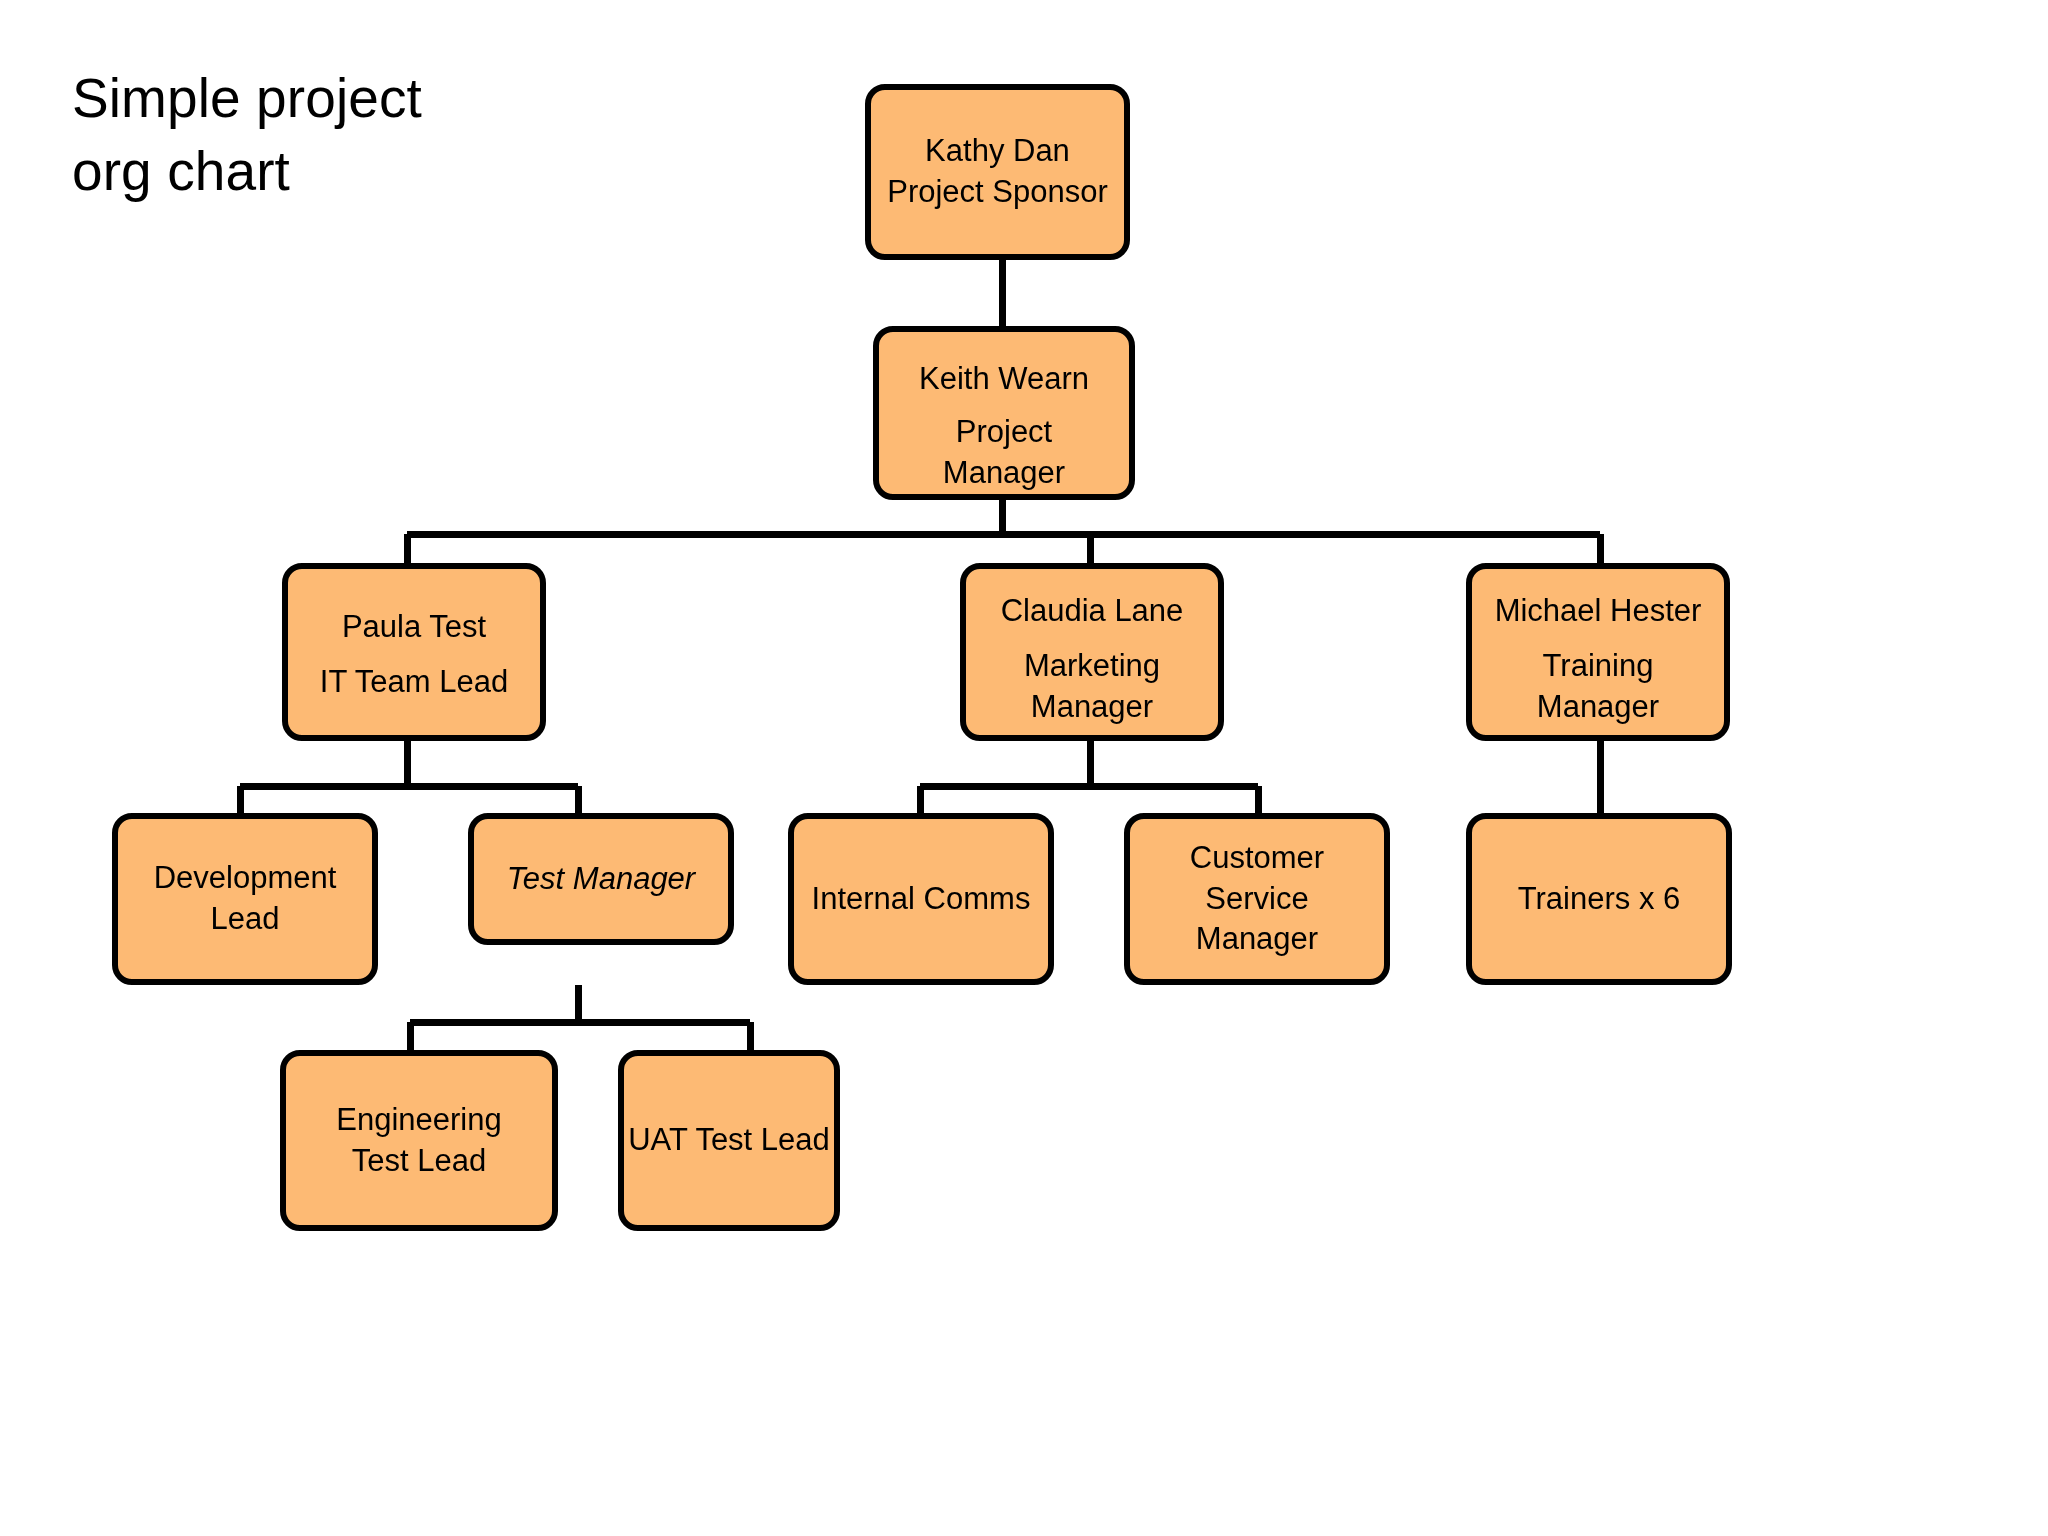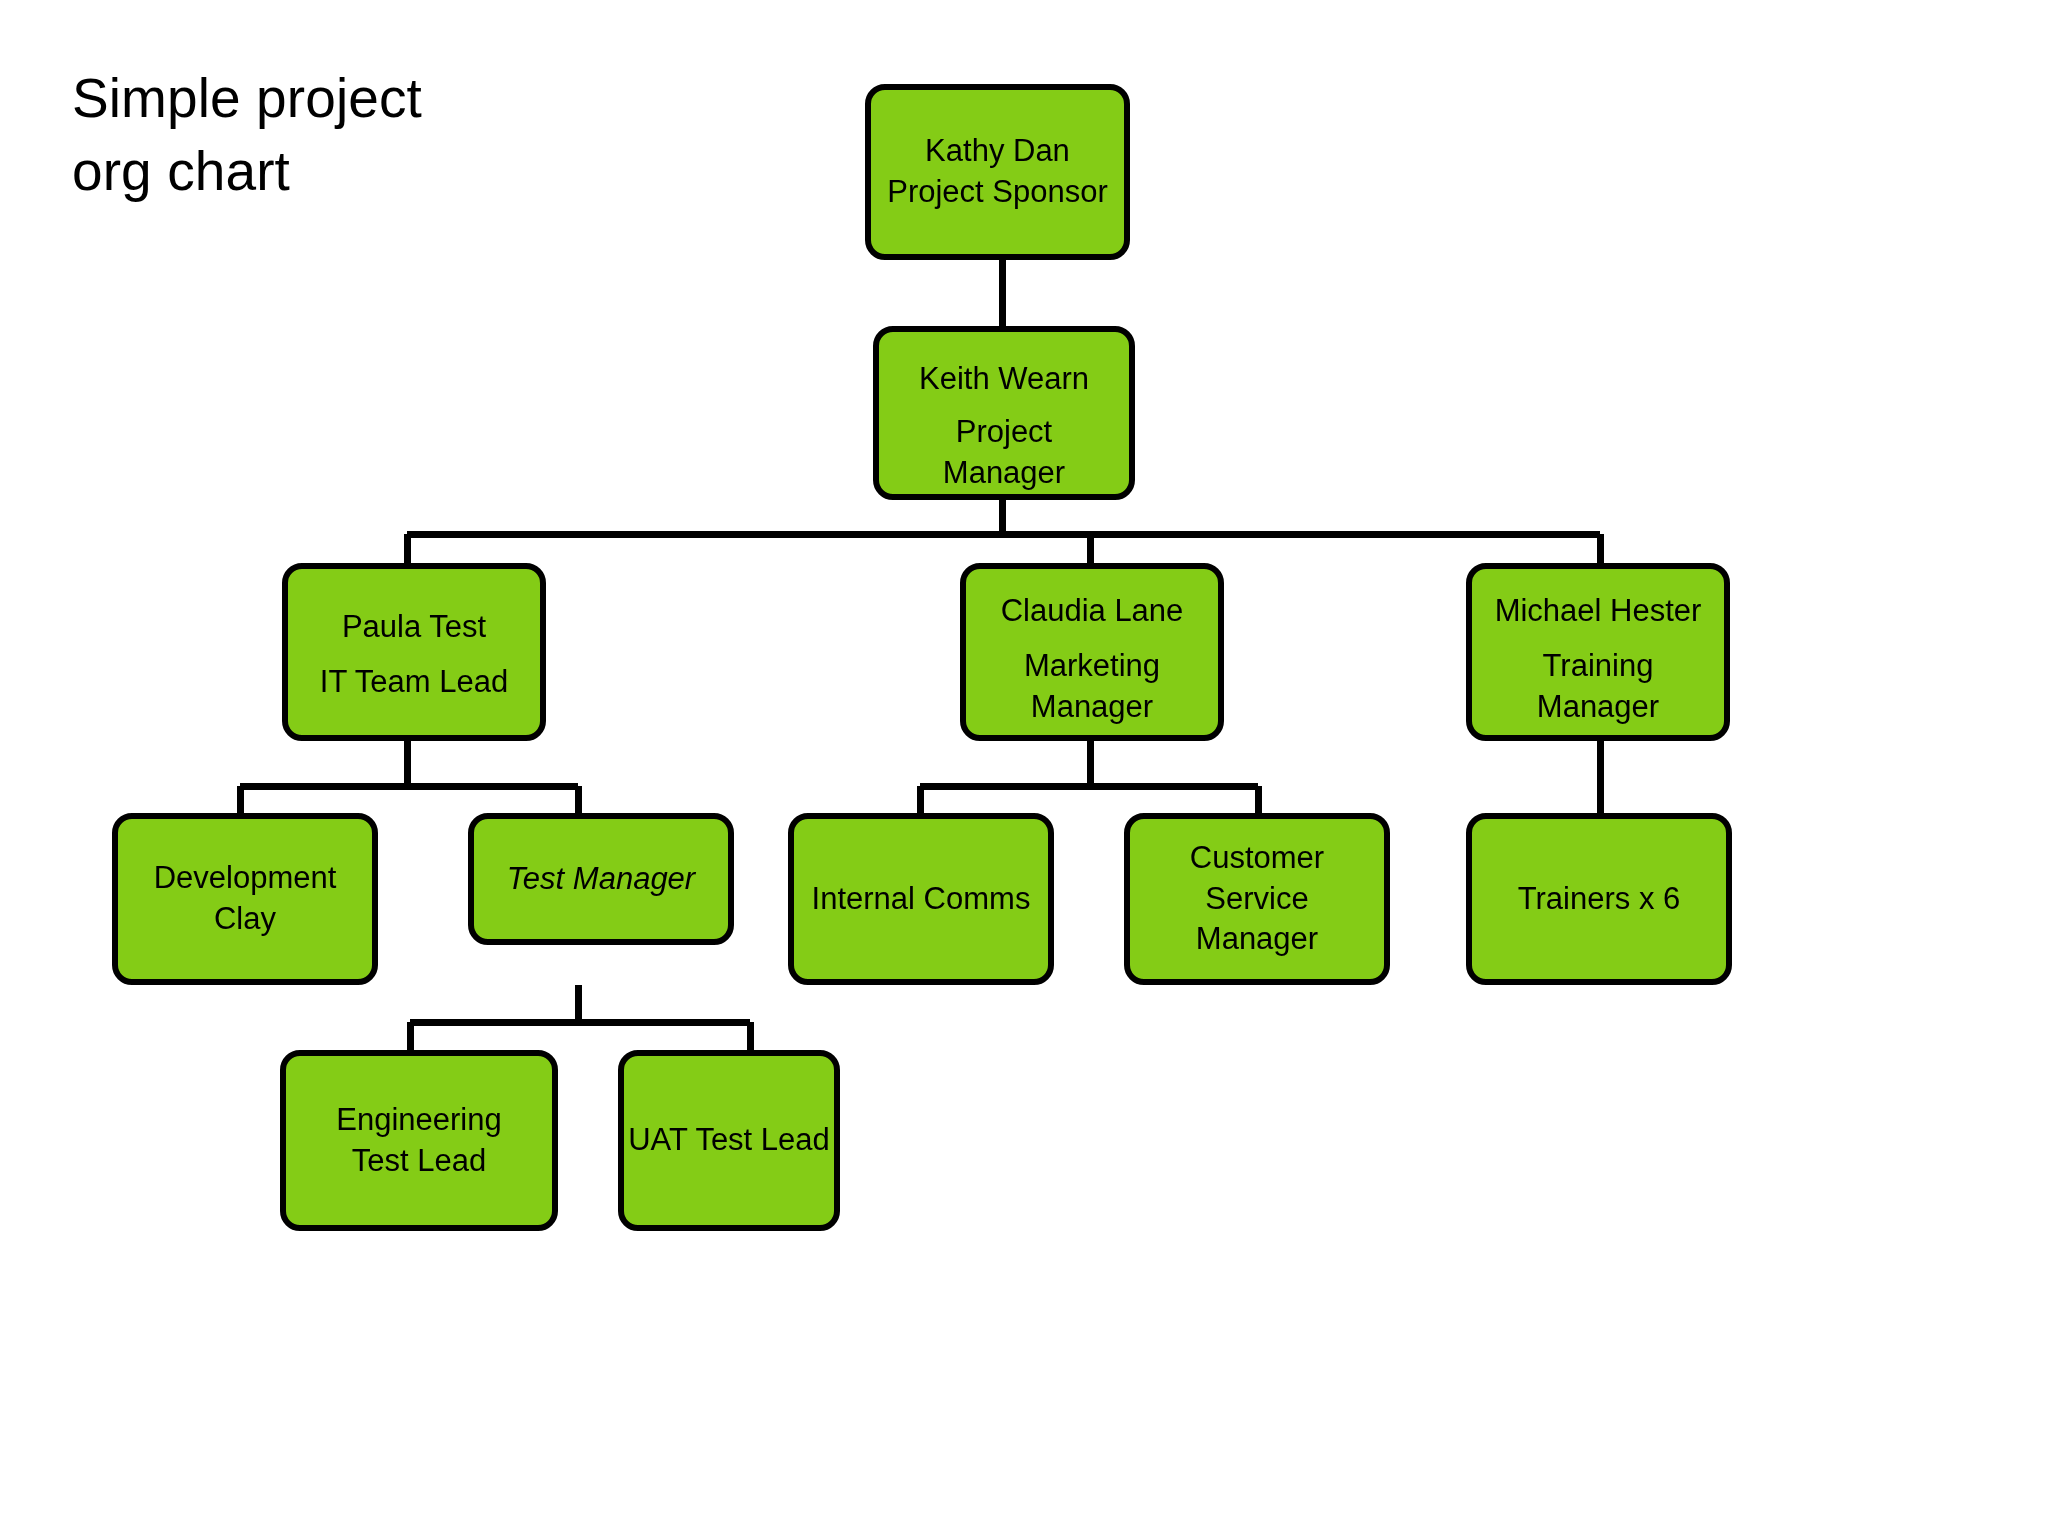--- a/index.html
+++ b/index.html
@@ -29,21 +29,21 @@
     top: 62px;
     font-size: 55px;
     line-height: 1.32;
     color: #000000;
     white-space: pre;
     letter-spacing: 0.1px;
   }
   .node {
     position: absolute;
     box-sizing: border-box;
-    background: #84cc16;
+    background: #fdba74;
     border: 6px solid #000000;
     border-radius: 20px;
     display: flex;
     flex-direction: column;
     align-items: center;
     color: #000000;
     font-size: 31px;
     line-height: 1.32;
     text-align: center;
     z-index: 2;
@@ -127,21 +127,21 @@
   <div class="node upper" style="left:1466px; top:563px; width:264px; height:178px;">
     <span class="pad-top" style="height:22px"></span>
     <span class="line">Michael Hester</span>
     <span class="gap"></span>
     <span class="line">Training</span>
     <span class="line">Manager</span>
   </div>
 
   <div class="node center" style="left:112px; top:813px; width:266px; height:172px;">
     <span class="line">Development</span>
-    <span class="line">Clay</span>
+    <span class="line">Lead</span>
   </div>
 
   <div class="node center" style="left:468px; top:813px; width:266px; height:132px;font-style:italic;">
     <span class="line">Test Manager</span>
   </div>
 
   <div class="node center" style="left:788px; top:813px; width:266px; height:172px;">
     <span class="line">Internal Comms</span>
   </div>
 

